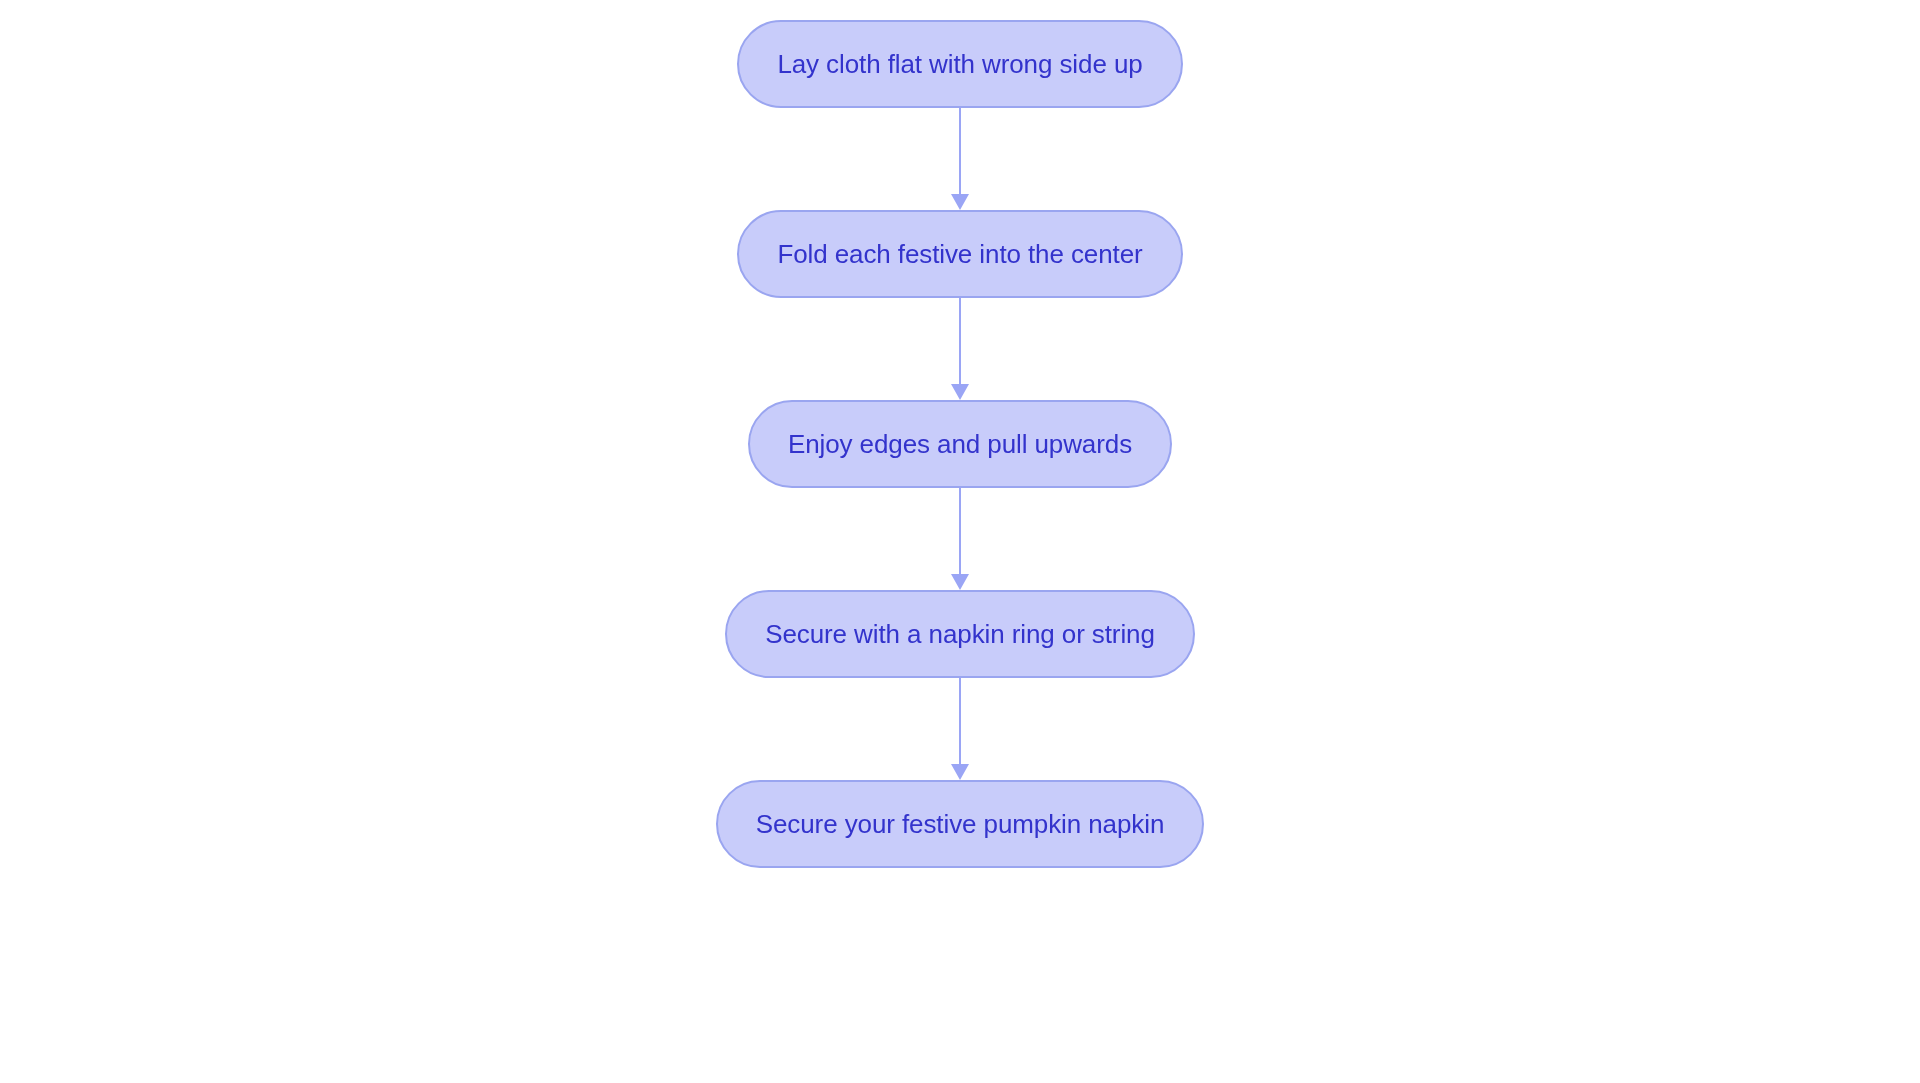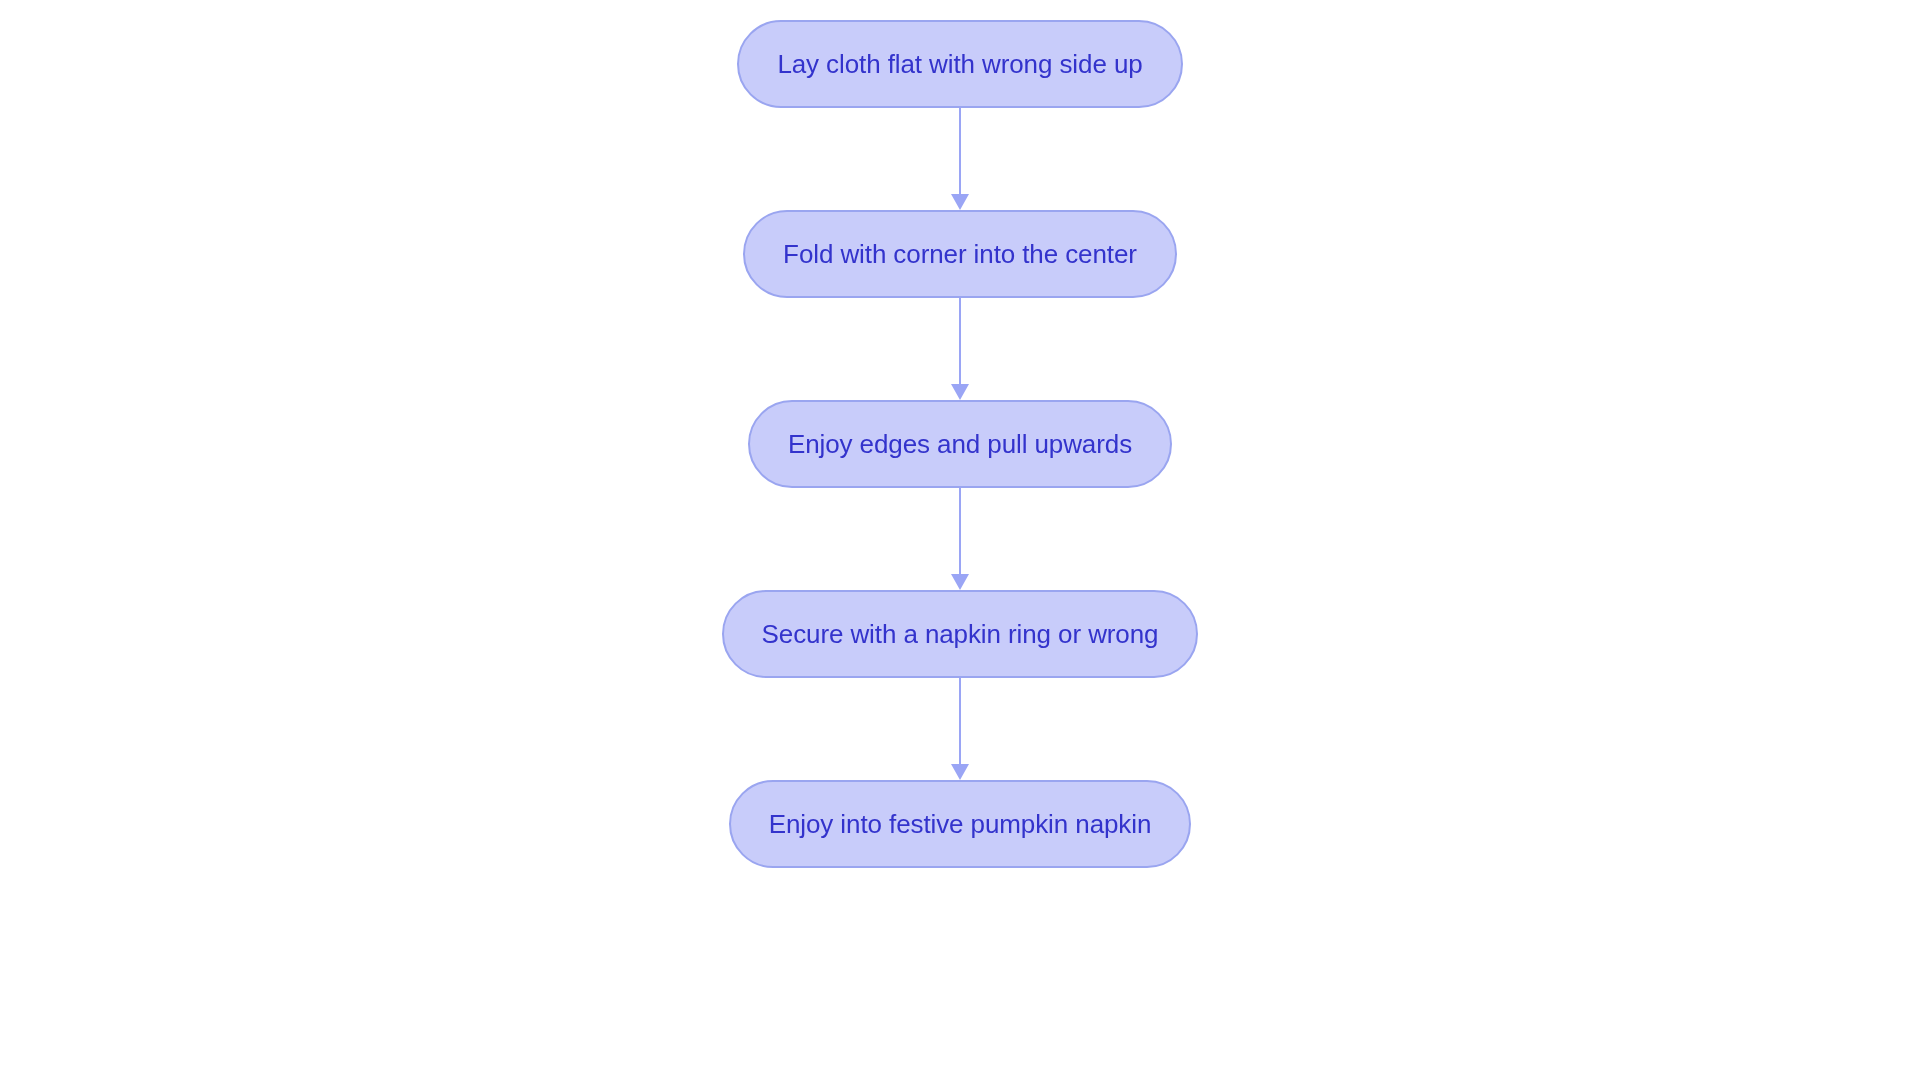--- a/index.html
+++ b/index.html
@@ -113,44 +113,44 @@
     <div class="flow-node">
       <span class="flow-node-label">Lay cloth flat with wrong side up</span>
     </div>
 
     <div class="flow-connector gap-1">
       <span class="connector-line"></span>
       <span class="connector-arrowhead"></span>
     </div>
 
     <div class="flow-node">
-      <span class="flow-node-label">Fold with corner into the center</span>
+      <span class="flow-node-label">Fold each festive into the center</span>
     </div>
 
     <div class="flow-connector gap-2">
       <span class="connector-line"></span>
       <span class="connector-arrowhead"></span>
     </div>
 
     <div class="flow-node">
       <span class="flow-node-label">Enjoy edges and pull upwards</span>
     </div>
 
     <div class="flow-connector gap-3">
       <span class="connector-line"></span>
       <span class="connector-arrowhead"></span>
     </div>
 
     <div class="flow-node">
-      <span class="flow-node-label">Secure with a napkin ring or wrong</span>
+      <span class="flow-node-label">Secure with a napkin ring or string</span>
     </div>
 
     <div class="flow-connector gap-4">
       <span class="connector-line"></span>
       <span class="connector-arrowhead"></span>
     </div>
 
     <div class="flow-node">
-      <span class="flow-node-label">Enjoy into festive pumpkin napkin</span>
+      <span class="flow-node-label">Secure your festive pumpkin napkin</span>
     </div>
 
   </div>
 </div>
 
 </body></html>

